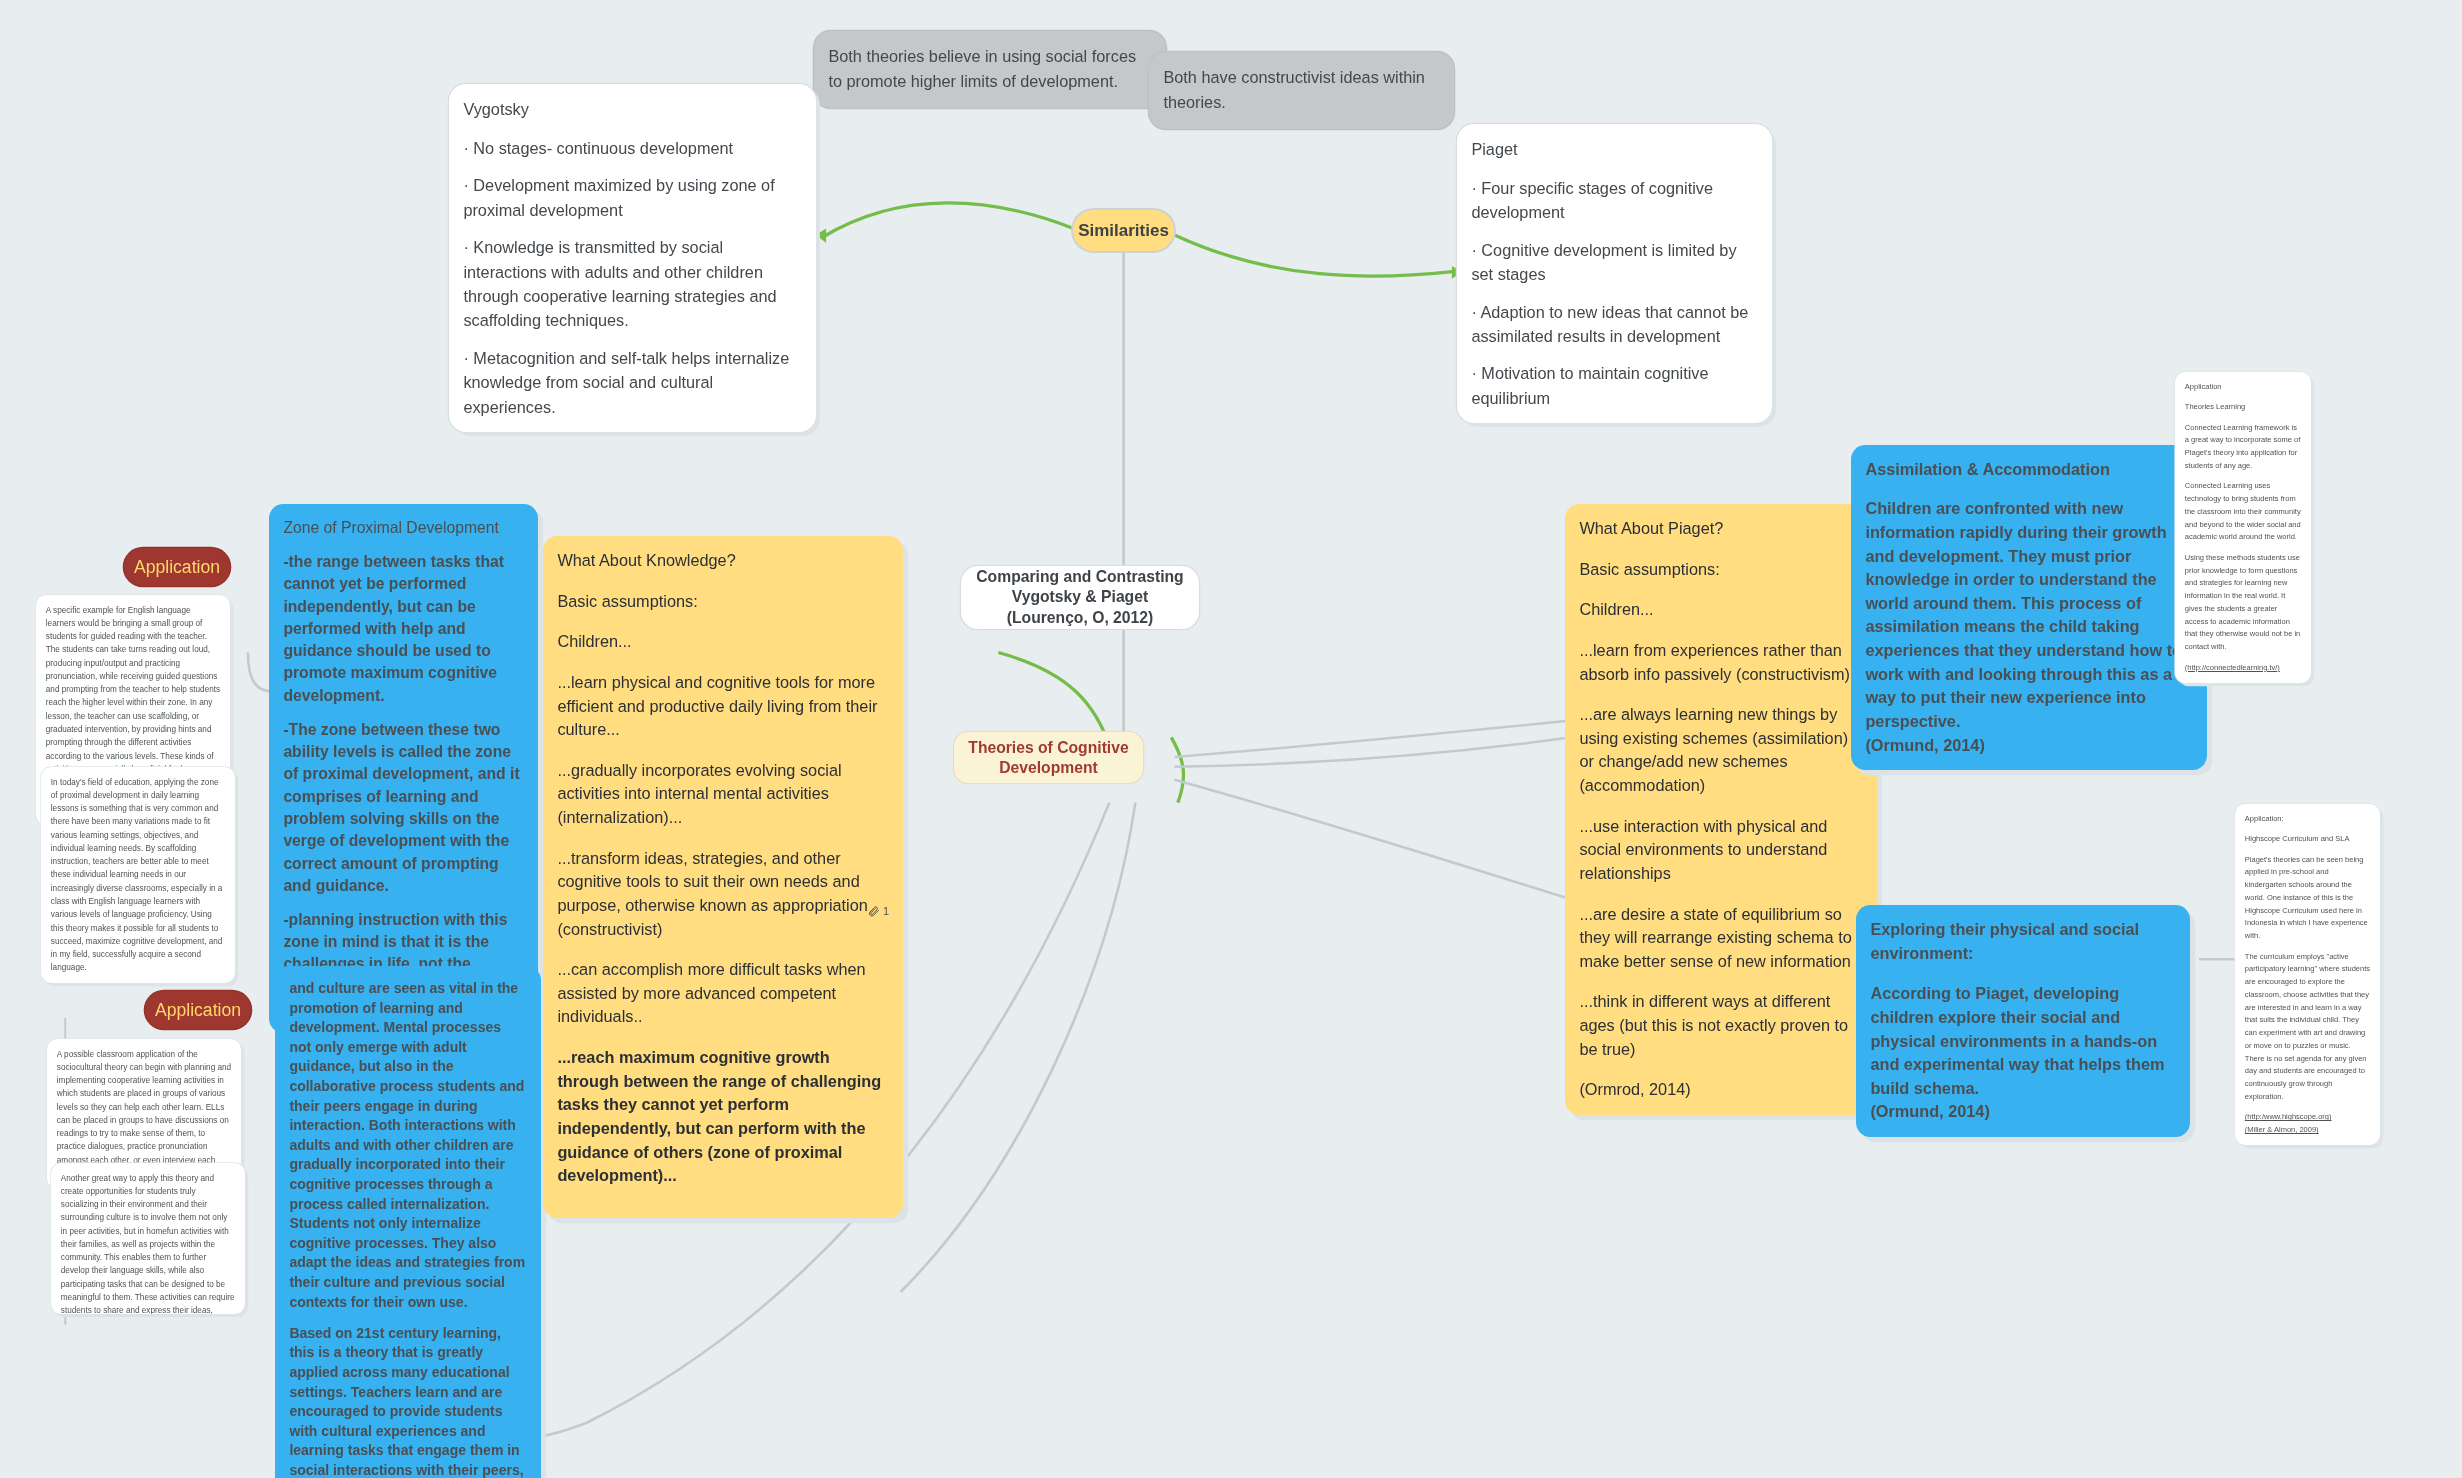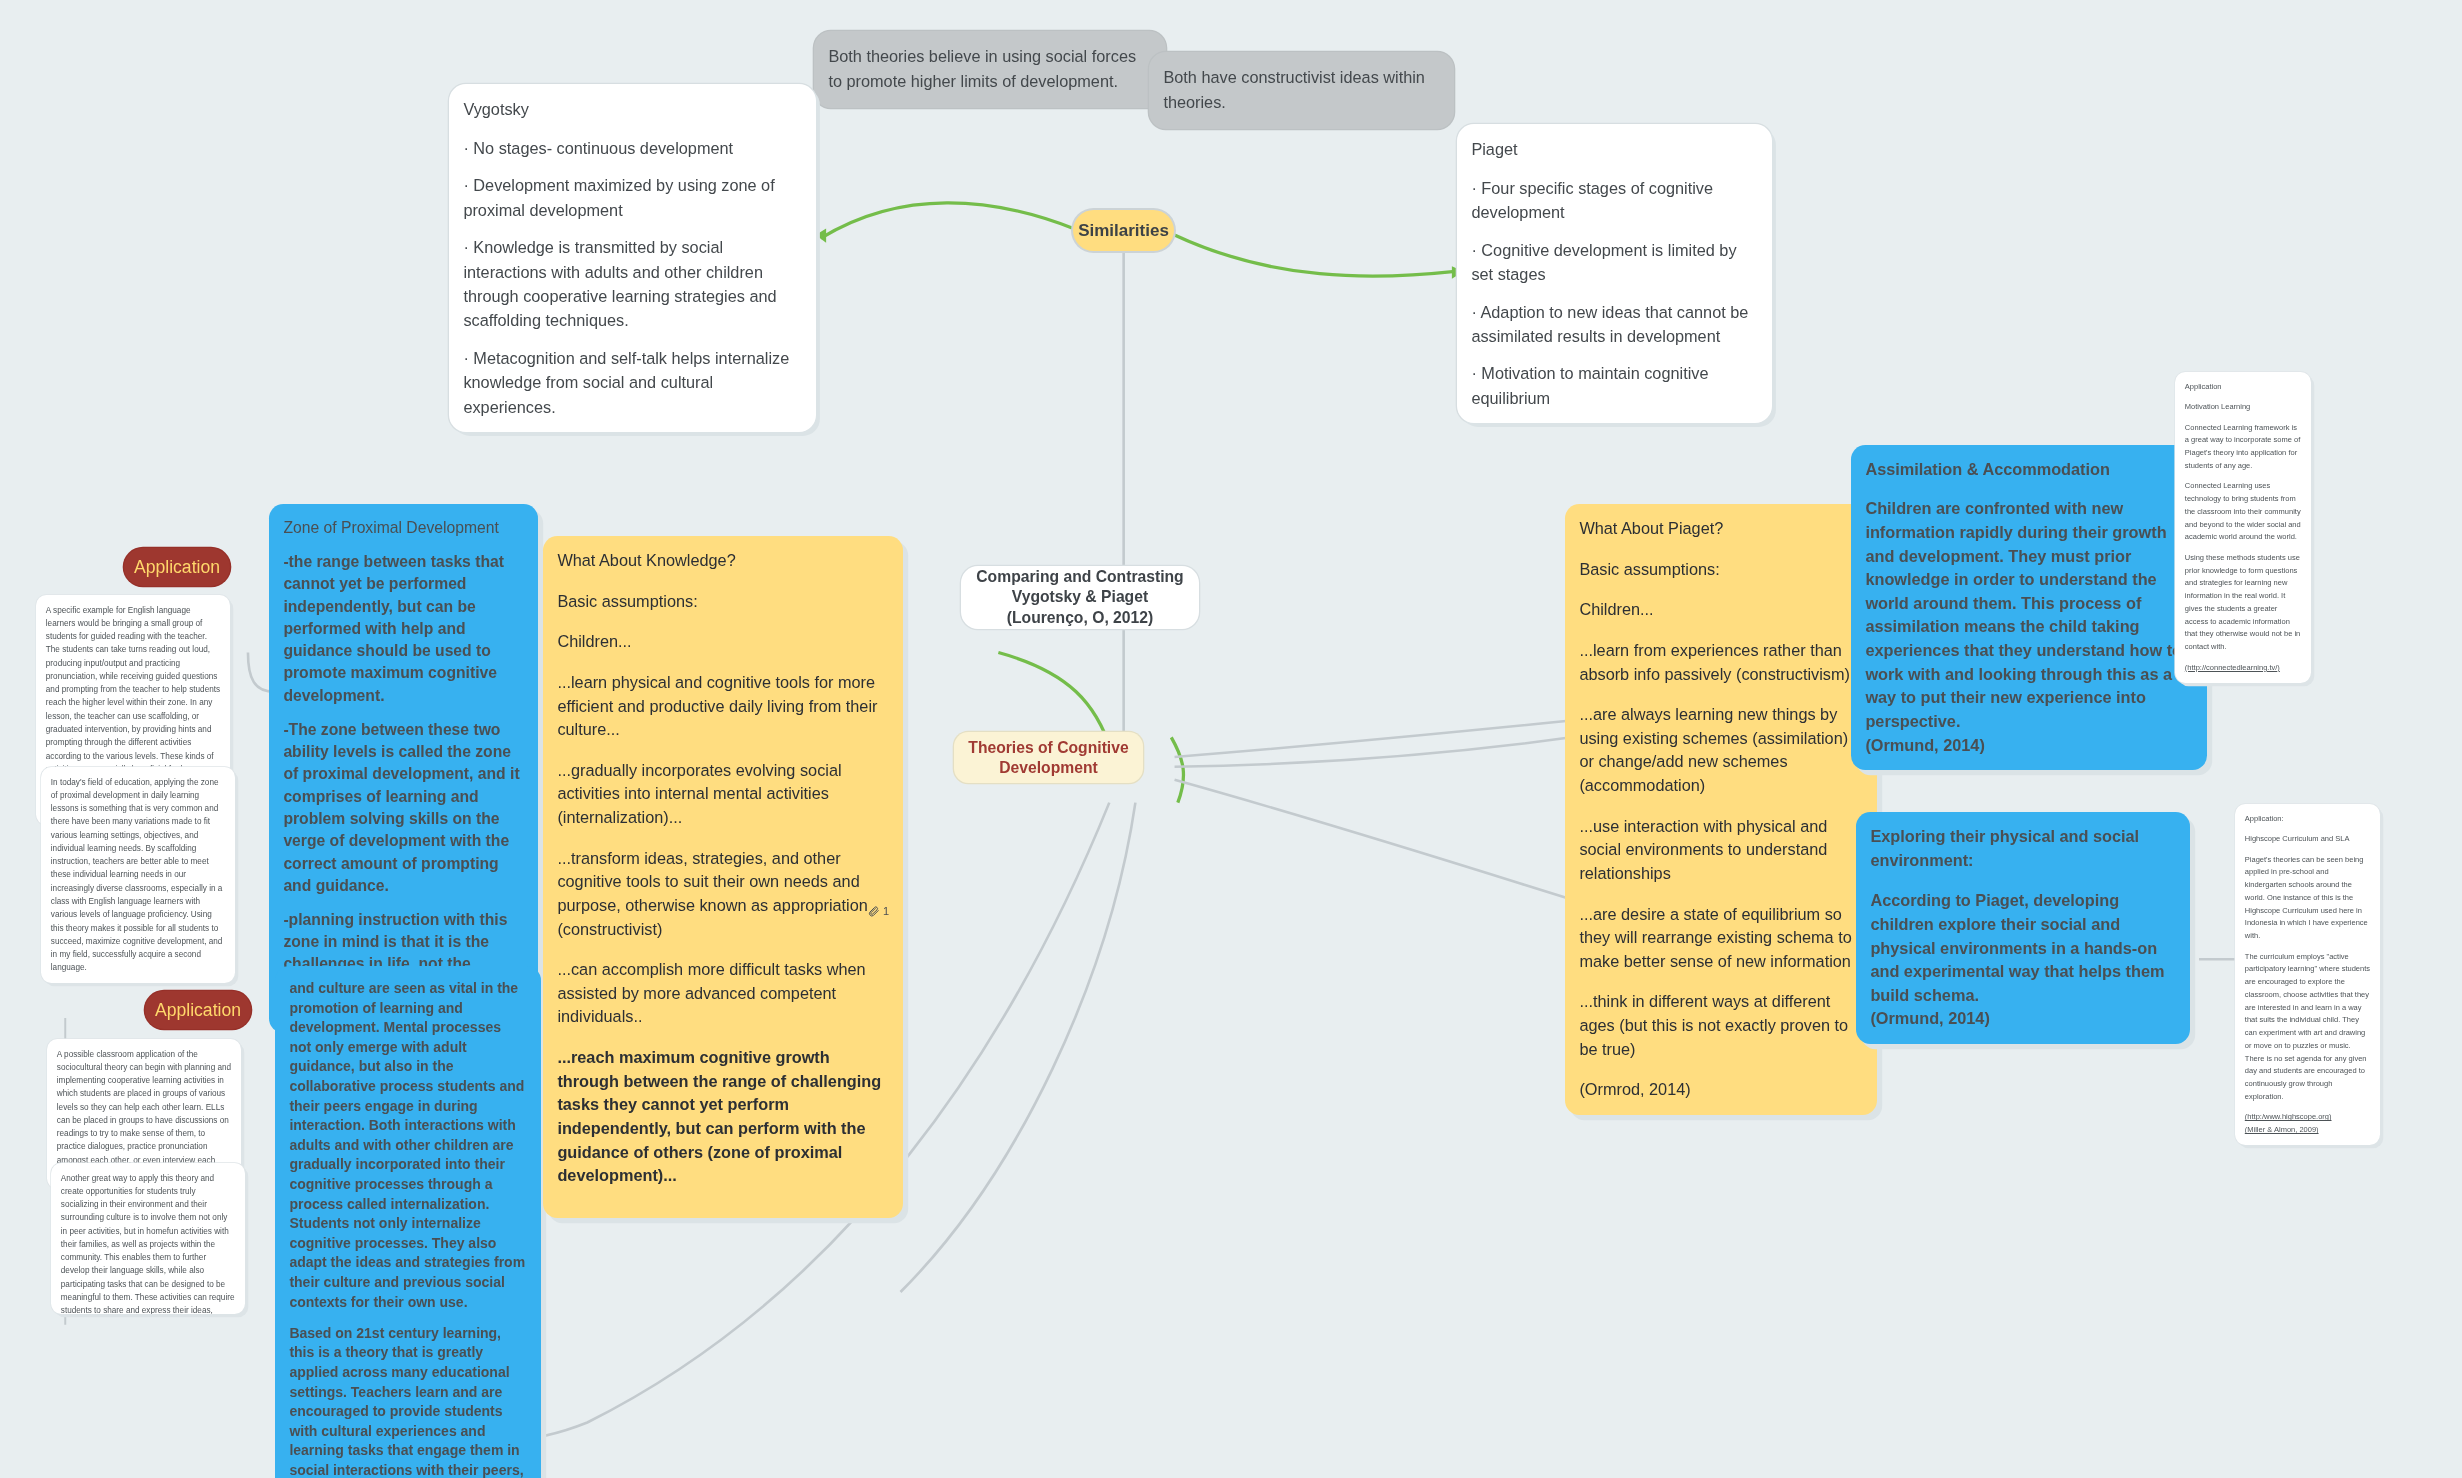--- a/index.html
+++ b/index.html
@@ -223,21 +223,21 @@
     <p style="margin-bottom:17px;"> ...think in different ways at different ages (but this is not exactly proven to be true)</p>
     <p>(Ormrod, 2014)</p>
   </div>
 
   <div class="node card-blue pad" style="left:1851px; top:445px; width:356px; font-size:16.3px; line-height:1.45;">
     <p style="margin-bottom:15.7px;">Assimilation &amp; Accommodation</p>
     <p style="margin-bottom:0;">Children are confronted with new information rapidly during their growth and development. They must prior knowledge in order to understand the world around them. This process of assimilation means the child taking experiences that they understand how to work with and looking through this as a way to put their new experience into perspective.</p>
     <p style="margin-top:0;">(Ormund, 2014)</p>
   </div>
 
-  <div class="node card-blue pad" style="left:1856px; top:812px; width:334px; font-size:16.3px; line-height:1.45;">
+  <div class="node card-blue pad" style="left:1856px; top:905px; width:334px; font-size:16.3px; line-height:1.45;">
     <p style="margin-bottom:17px;">Exploring their physical and social environment:</p>
     <p style="margin-bottom:0;">According to Piaget, developing children explore their social and physical environments in a hands-on and experimental way that helps them build schema.</p>
     <p style="margin-top:0;">(Ormund, 2014)</p>
   </div>
 
   <div class="node badge-app" style="left:124px; top:548px; width:106px; height:38px; font-size:17.6px;">
     <span>Application</span>
   </div>
   <div class="node badge-app" style="left:145px; top:991px; width:106px; height:38px; font-size:17.6px;">
     <span>Application</span>
@@ -254,21 +254,21 @@
   <div class="node card-note pad-s" style="left:47px; top:1039px; width:194px; font-size:8.2px; line-height:1.62;">
     <span>A possible classroom application of the sociocultural theory can begin with planning and implementing cooperative learning activities in which students are placed in groups of various levels so they can help each other learn. ELLs can be placed in groups to have discussions on readings to try to make sense of them, to practice dialogues, practice pronunciation amongst each other, or even interview each other.</span>
   </div>
 
   <div class="node card-note pad-s" style="left:51px; top:1163px; width:194px; height:151px; font-size:8.2px; line-height:1.62;">
     <span>Another great way to apply this theory and create opportunities for students truly socializing in their environment and their surrounding culture is to involve them not only in peer activities, but in homefun activities with their families, as well as projects within the community. This enables them to further develop their language skills, while also participating tasks that can be designed to be meaningful to them. These activities can require students to share and express their ideas, views and opinions with each other, while involving their parents and families into the classroom. This is especially effective for ESL students, as these strategies combined promote a safe learning environment.</span>
   </div>
 
   <div class="node card-note pad-s" style="left:2175px; top:372px; width:136px; font-size:7.5px; line-height:1.70;">
     <p style="margin-bottom:7.8px;">Application</p>
-    <p style="margin-bottom:7.8px;">Motivation Learning</p>
+    <p style="margin-bottom:7.8px;">Theories Learning</p>
     <p style="margin-bottom:7.8px;">Connected Learning framework is a great way to incorporate some of Piaget's theory into application for students of any age.</p>
     <p style="margin-bottom:7.8px;">Connected Learning uses technology to bring students from the classroom into their community and beyond to the wider social and academic world around the world.</p>
     <p style="margin-bottom:7.8px;">Using these methods students use prior knowledge to form questions and strategies for learning new information in the real world. It gives the students a greater access to academic information that they otherwise would not be in contact with.</p>
     <p><a class="lnk" href="#">(http://connectedlearning.tv/)</a></p>
   </div>
 
   <div class="node card-note pad-s" style="left:2235px; top:804px; width:145px; font-size:7.5px; line-height:1.70;">
     <p style="margin-bottom:7.8px;">Application:</p>
     <p style="margin-bottom:7.8px;">Highscope Curriculum and SLA</p>
     <p style="margin-bottom:7.8px;">Piaget's theories can be seen being applied in pre-school and kindergarten schools around the world. One instance of this is the Highscope Curriculum used here in Indonesia in which I have experience with.</p>

